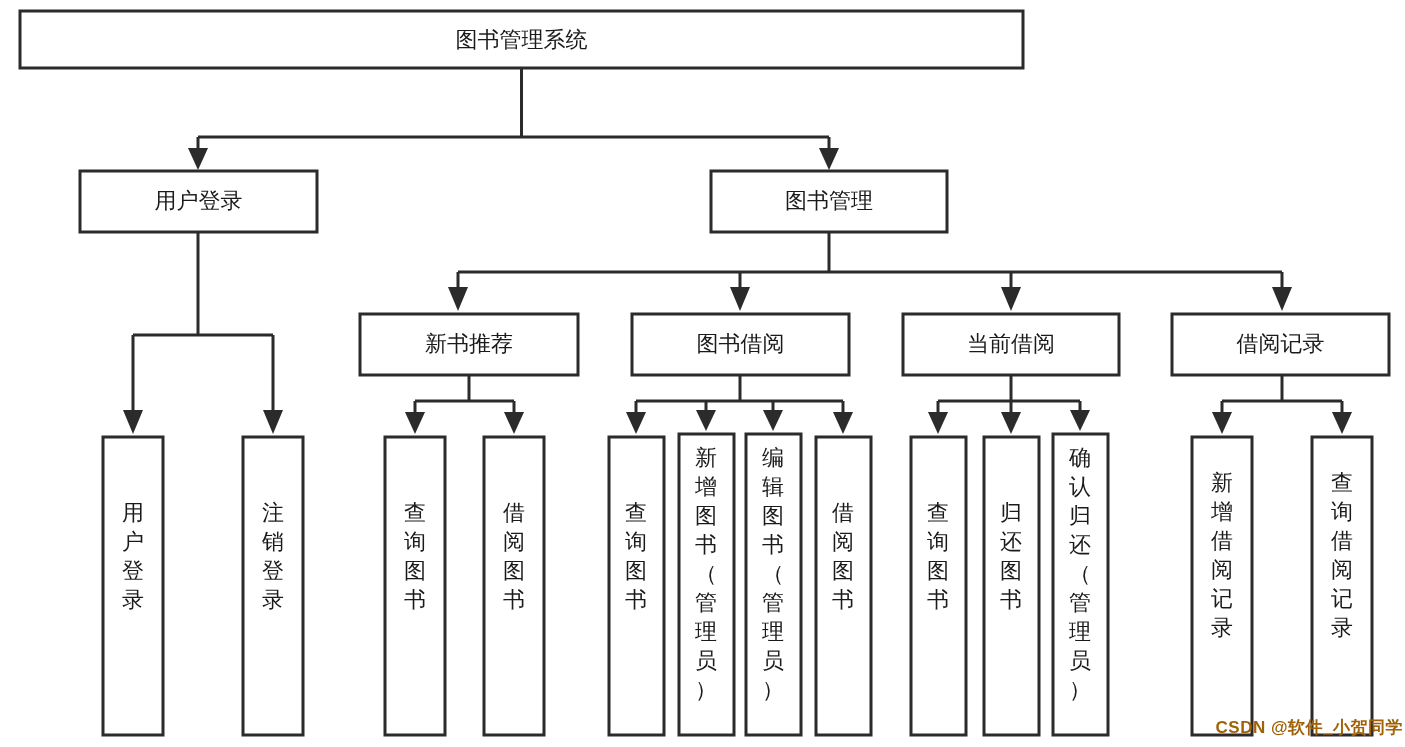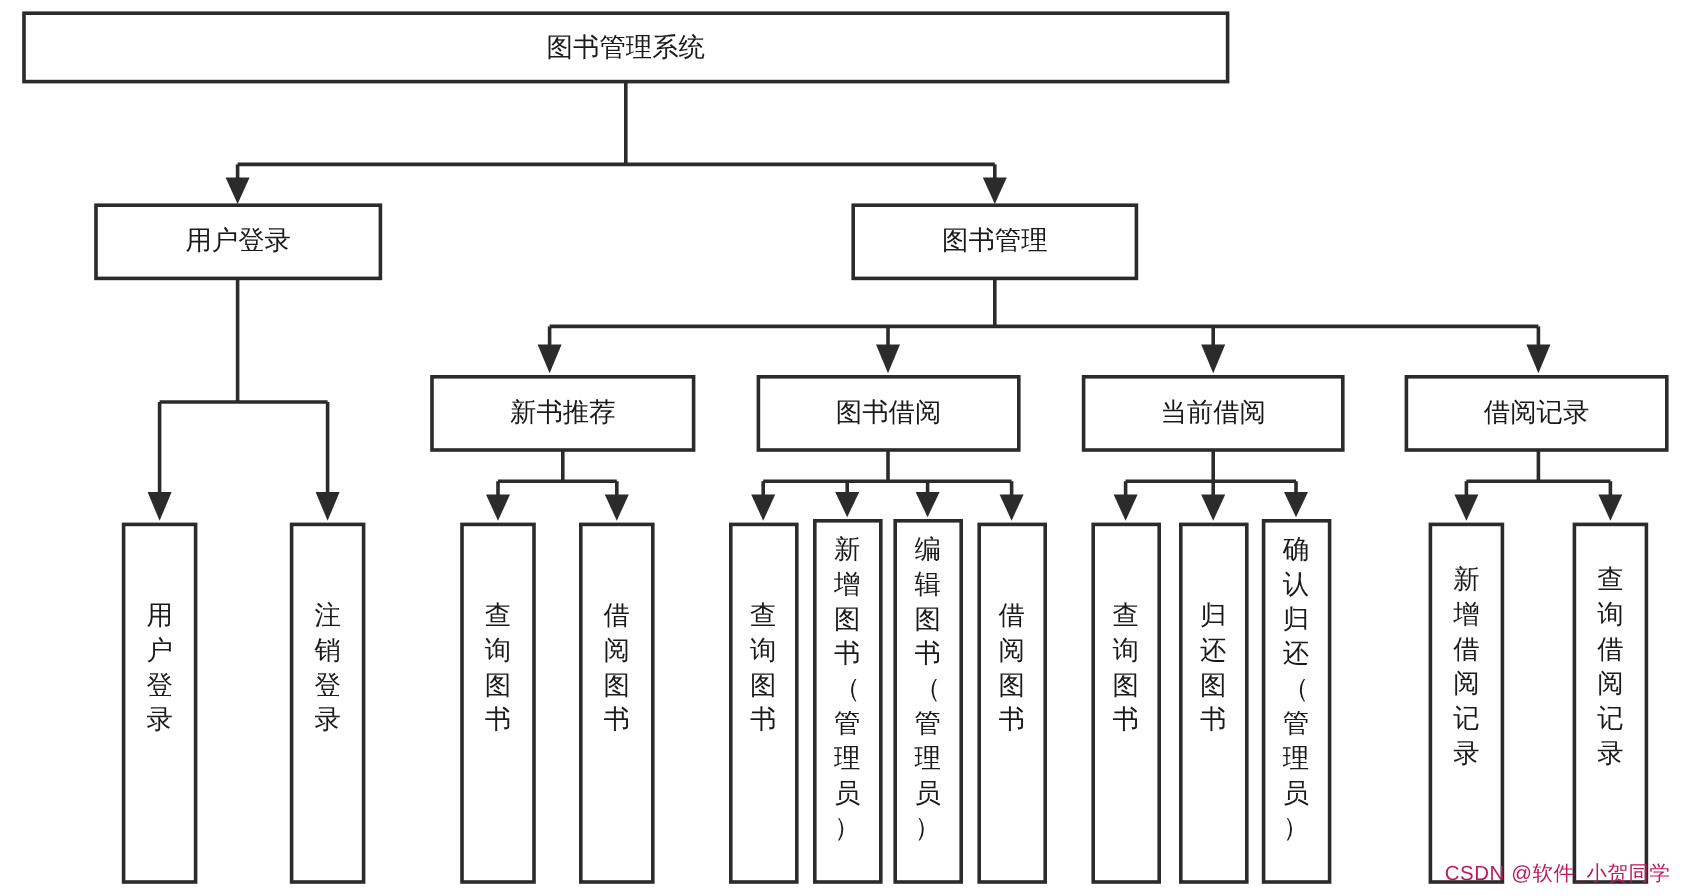--- a/index.html
+++ b/index.html
@@ -42,28 +42,29 @@
     dominant-baseline: middle;
   }
   .node-label-v {
     font-family: "Liberation Sans", "DejaVu Sans", sans-serif;
     font-size: 22px;
     fill: #1a1a1a;
     text-anchor: middle;
   }
   .watermark {
     position: absolute;
-    right: 13px;
+    right: 2px;
     bottom: 8px;
     font-family: "Liberation Sans", "DejaVu Sans", sans-serif;
     font-size: 17px;
-    color: #be185d;
+    color: #a16207;
     letter-spacing: 0.5px;
     white-space: nowrap;
     pointer-events: none;
+    font-weight: bold;
   }
 </style>
 </head>
 <body>
 
 <svg id="diagram" viewBox="0 0 1405 747" xmlns="http://www.w3.org/2000/svg">
 
   <g>
 
     <path class="conn" d="M 521.5 68 L 521.5 137"></path>

